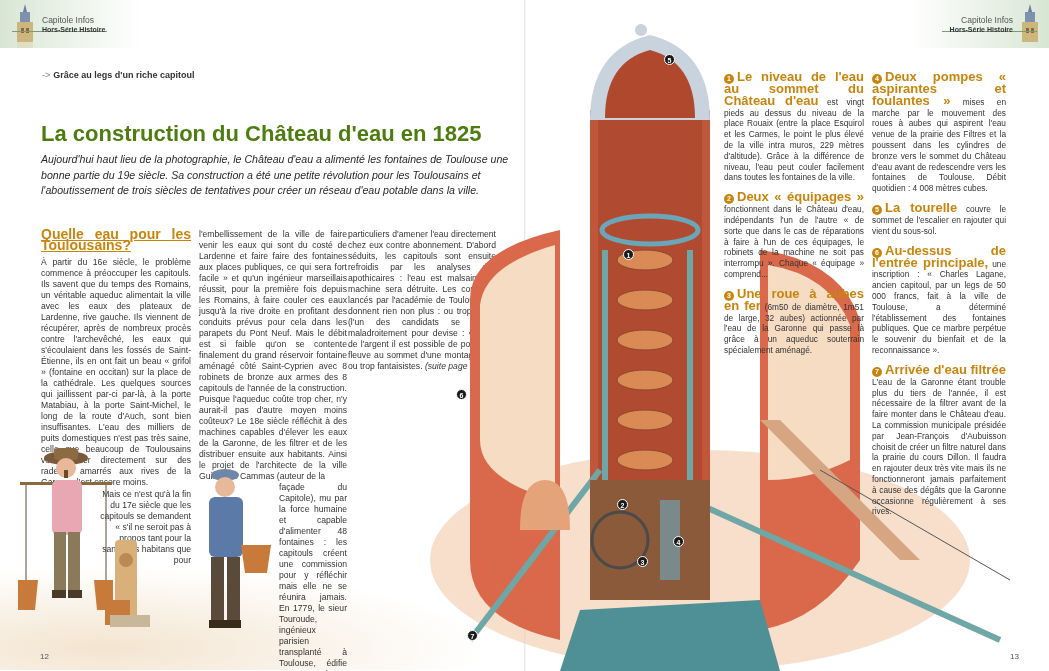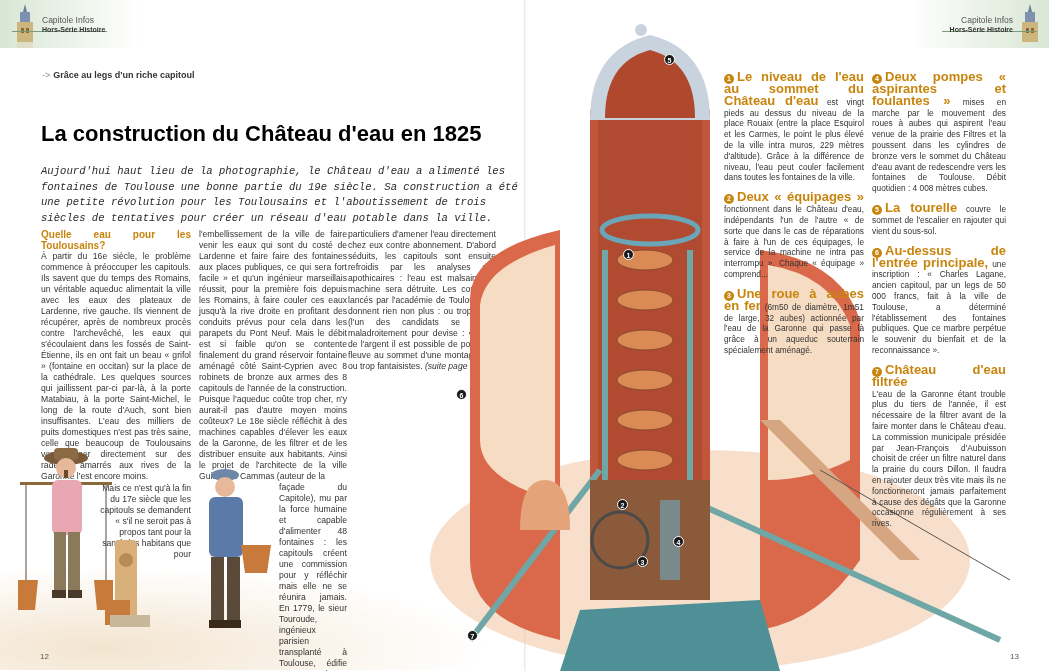--- a/index.html
+++ b/index.html
@@ -22,28 +22,28 @@
   .mast-text { position: absolute; top: 16px; font-size: 8.5px; line-height: 9px; }
   .mast.left .mast-text { left: 42px; }
   .mast.right .mast-text { right: 36px; text-align: right; }
   .mast-title { color: #555; }
   .mast-sub { font-weight: bold; color: #333; font-size: 7px; }
 
   
   .kicker { position: absolute; left: 42px; top: 70px; font-size: 9px; font-weight: bold; color: #333; }
   .kicker .arrow { color: #888; font-weight: normal; margin-right: 3px; }
   .title { position: absolute; left: 40px; top: 85px; font-size: 33px; font-weight: bold; color: #1c1c1c; letter-spacing: -0.3px; white-space: nowrap; }
-  .subtitle { position: absolute; left: 41px; top: 121px; font-size: 22px; color: #000000; white-space: nowrap; }
-  .lede { position: absolute; left: 41px; top: 164px; width: 480px; font-size: 11.5px; line-height: 15.5px; font-style: italic; color: #2a2a2a; font-family: Liberation Mono, monospace; font-size: 10.6px; }
+  .subtitle { position: absolute; left: 41px; top: 121px; font-size: 22px; color: #4d7c0f; white-space: nowrap; }
+  .lede { position: absolute; left: 41px; top: 152px; width: 480px; font-size: 11.5px; line-height: 15.5px; font-style: italic; color: #2a2a2a; font-family: Liberation Sans, sans-serif; font-size: 10.6px; }
 
   .col { position: absolute; font-family: "Liberation Sans", sans-serif; font-size: 8.6px; line-height: 11px; color: #333; text-align: justify; }
   .col1 { left: 41px; top: 229px; width: 150px; }
   .col2 { left: 199px; top: 229px; width: 148px; }
   .col3 { left: 348px; top: 229px; width: 148px; }
-  .section-head { color: #c8850e; font-weight: bold; font-size: 10px; margin-bottom: 0; }
+  .section-head { color: #c8850e; font-weight: bold; font-size: 14px; margin-bottom: 6px; text-decoration: underline; }
   .indent-wrap { margin-left: 55px; text-align: right; }
   .narrow-wrap { margin-left: 80px; text-align: justify; }
   .suite { font-style: italic; }
 
   
   .illus { position: absolute; }
   .figure-man1 { left: 18px; top: 440px; width: 95px; height: 200px; }
   .fountain { left: 100px; top: 530px; width: 55px; height: 100px; }
   .figure-man2 { left: 195px; top: 465px; width: 80px; height: 170px; }
   .ground-left { left: 0; top: 560px; width: 520px; height: 110px; background: radial-gradient(ellipse at 20% 80%, #f3e4cf 0%, rgba(255,255,255,0) 65%); }
@@ -214,21 +214,21 @@
   <div class="marker" style="left:456px;top:389px;">6</div>
   <div class="marker" style="left:467px;top:630px;">7</div>
 
   <div class="right-col rc1">
     <div class="block">
       <span class="callout-num">1</span><span class="hd">Le niveau de l'eau au sommet du Château d'eau</span>
       <span>est vingt pieds au dessus du niveau de la place Rouaix (entre la place Esquirol et les Carmes, le point le plus élevé de la ville intra muros, 229 mètres d'altitude). Grâce à la différence de niveau, l'eau peut couler facilement dans toutes les fontaines de la ville.</span>
     </div>
     <div class="block">
       <span class="callout-num">2</span><span class="hd">Deux « équipages »</span>
-      <span>fonctionnent dans le Château d'eau, indépendants l'un de l'autre « de sorte que dans le cas de réparations à faire à l'un de ces équipages, le service de la machine ne intra pas interrompu ». Chaque « équipage » comprend...</span>
+      <span>fonctionnent dans le Château d'eau, indépendants l'un de l'autre « de sorte que dans le cas de réparations à faire à l'un de ces équipages, le robinets de la machine ne soit pas interrompu ». Chaque « équipage » comprend...</span>
     </div>
     <div class="block">
       <span class="callout-num">3</span><span class="hd">Une roue à aubes en fer</span>
       <span>(6m50 de diamètre, 1m51 de large, 32 aubes) actionnée par l'eau de la Garonne qui passe là grâce à un aqueduc souterrain spécialement aménagé.</span>
     </div>
   </div>
 
   <div class="right-col rc2">
     <div class="block">
       <span class="callout-num">4</span><span class="hd">Deux pompes « aspirantes et foulantes »</span>
@@ -236,20 +236,20 @@
     </div>
     <div class="block">
       <span class="callout-num">5</span><span class="hd">La tourelle</span>
       <span>couvre le sommet de l'escalier en rajouter qui vient du sous-sol.</span>
     </div>
     <div class="block">
       <span class="callout-num">6</span><span class="hd">Au-dessus de l'entrée principale,</span>
       <span>une inscription : « Charles Lagane, ancien capitoul, par un legs de 50 000 francs, fait à la ville de Toulouse, a déterminé l'établissement des fontaines publiques. Que ce marbre perpétue le souvenir du bienfait et de la reconnaissance ».</span>
     </div>
     <div class="block">
-      <span class="callout-num">7</span><span class="hd">Château d'eau filtrée</span><br>
+      <span class="callout-num">7</span><span class="hd">Arrivée d'eau filtrée</span><br>
       <span>L'eau de la Garonne étant trouble plus du tiers de l'année, il est nécessaire de la filtrer avant de la faire monter dans le Château d'eau. La commission municipale présidée par Jean-François d'Aubuisson choisit de créer un filtre naturel dans la prairie du cours Dillon. Il faudra en rajouter deux très vite mais ils ne fonctionneront jamais parfaitement à cause des dégâts que la Garonne occasionne régulièrement à ses rives.</span>
     </div>
   </div>
 
   <div class="folio left">12</div>
   <div class="folio right">13</div>
 </div>
 
 </body></html>

